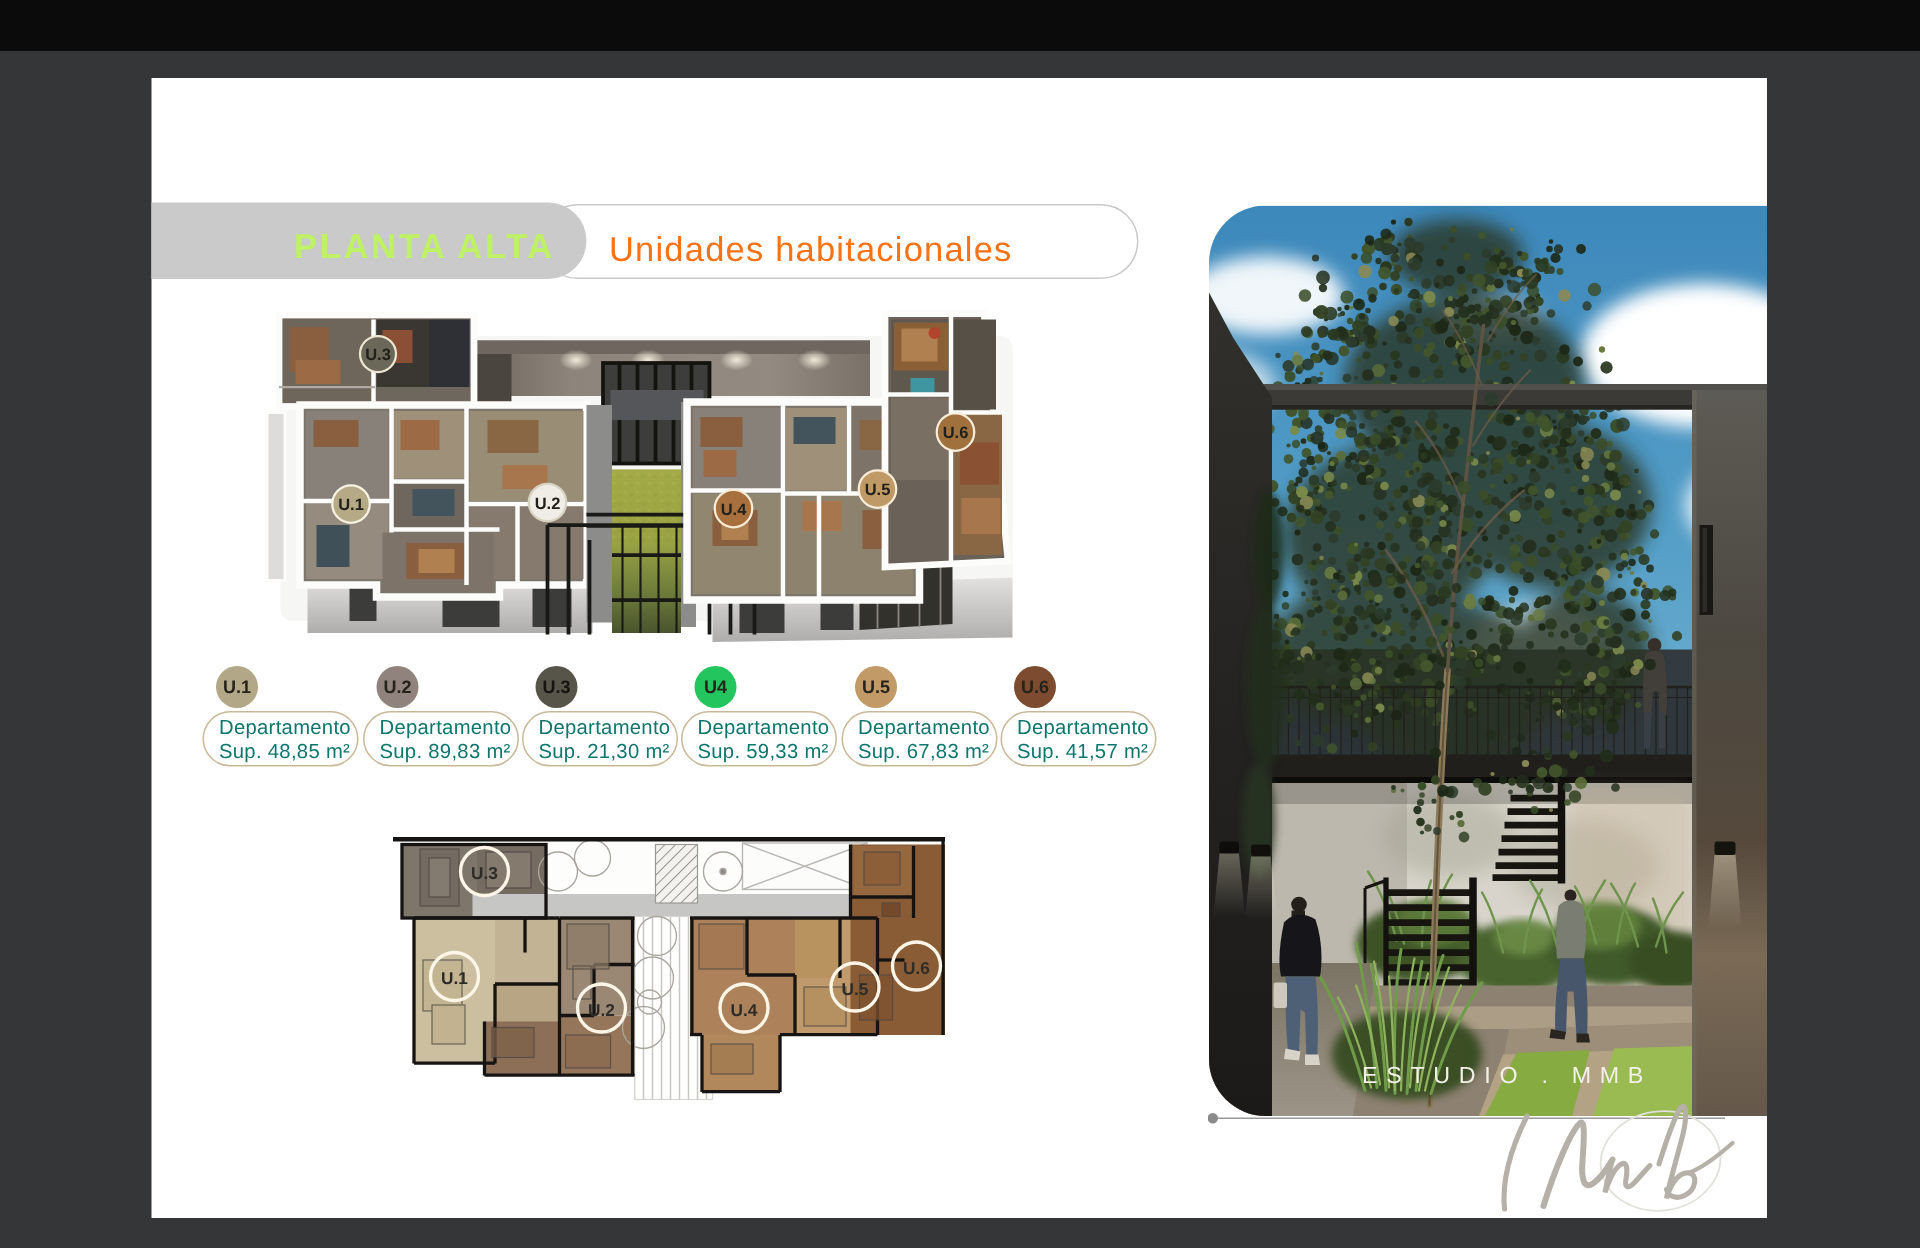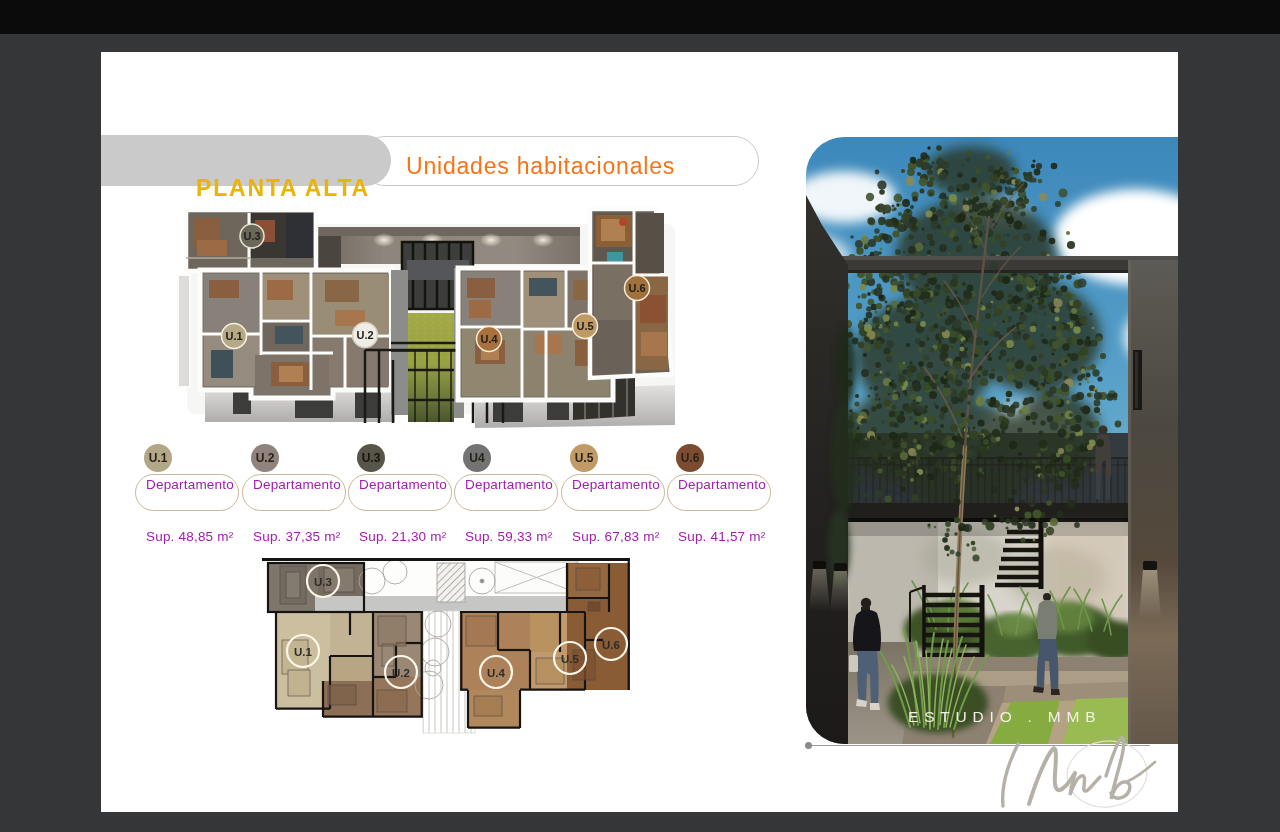--- a/index.html
+++ b/index.html
@@ -4,34 +4,34 @@
 <style>
   html,body{margin:0;padding:0;}
   body{width:1280px;height:832px;background:#353637;overflow:hidden;position:relative;
        font-family:"Liberation Sans", sans-serif;}
   .abs{position:absolute;}
   .ucirc{top:444px;width:28px;height:28px;border-radius:50%;font-size:12px;font-weight:bold;
          color:#26231a;display:flex;align-items:center;justify-content:center;}
   .chip{top:474px;width:104px;height:37px;background:#fff;border:1.5px solid #c8b898;
         border-radius:19px;box-sizing:border-box;display:flex;flex-direction:column;
         justify-content:center;padding-left:10px;gap:1px;}
-  .chip span{font-size:13.5px;color:#a21caf;line-height:15px;letter-spacing:0.2px;margin-top:36px;}
+  .chip span{font-size:13.5px;color:#0f766e;line-height:15px;letter-spacing:0.2px;}
 </style>
 </head>
 <body>
 
 <div class="abs" style="left:0;top:0;width:1280px;height:34px;background:#0b0b0c;"></div>
 
 <div class="abs" style="left:101px;top:52px;width:1077px;height:760px;background:#ffffff;"></div>
 
 <div class="abs" style="left:360px;top:136px;width:399px;height:50px;background:#fff;border:1px solid #c9c9c9;border-radius:26px;box-sizing:border-box;"></div>
 <div class="abs" style="left:406px;top:153px;font-size:23px;letter-spacing:0.8px;color:#f97316;">Unidades habitacionales</div>
 
 <div class="abs" style="left:101px;top:135px;width:290px;height:51px;background:#c9cac9;border-radius:0 26px 26px 0;"></div>
-<div class="abs" style="left:196px;top:151px;font-size:23px;font-weight:bold;letter-spacing:1.8px;color:#eab308;margin-top:24px;">PLANTA ALTA</div>
+<div class="abs" style="left:196px;top:151px;font-size:23px;font-weight:bold;letter-spacing:1.8px;color:#bef264;">PLANTA ALTA</div>
 
 <div class="abs" id="plan3d" style="left:175px;top:200px;width:510px;height:232px;">
 <svg width="510" height="232" viewBox="0 0 510 232">
   <defs>
     <linearGradient id="facadeL" x1="0" y1="0" x2="0" y2="1">
       <stop offset="0" stop-color="#e2e1df"></stop>
           <stop offset="1" stop-color="#aeadab"></stop>
     </linearGradient>
     <pattern id="grass3d" width="8" height="6" patternUnits="userSpaceOnUse">
       <rect width="8" height="6" fill="#9aa23f"></rect>
@@ -236,31 +236,31 @@
 
   <div class="abs chip" style="left:135px;">
       <span>Departamento</span>
       <span>Sup. 48,85 m²</span>
     </div>
 
   <div class="abs ucirc" style="left:251px;background:#90827c;">U.2</div>
 
   <div class="abs chip" style="left:242px;">
       <span>Departamento</span>
-      <span>Sup. 37,35 m²</span>
+      <span>Sup. 89,83 m²</span>
     </div>
 
   <div class="abs ucirc" style="left:357px;background:#57554a;color:#15140f;">U.3</div>
 
   <div class="abs chip" style="left:348px;">
       <span>Departamento</span>
       <span>Sup. 21,30 m²</span>
     </div>
 
-  <div class="abs ucirc" style="left:463px;background:#737373;">U4</div>
+  <div class="abs ucirc" style="left:463px;background:#22c55e;">U4</div>
 
   <div class="abs chip" style="left:454px;">
       <span>Departamento</span>
       <span>Sup. 59,33 m²</span>
     </div>
 
   <div class="abs ucirc" style="left:570px;background:#c19a67;">U.5</div>
 
   <div class="abs chip" style="left:561px;">
       <span>Departamento</span>

